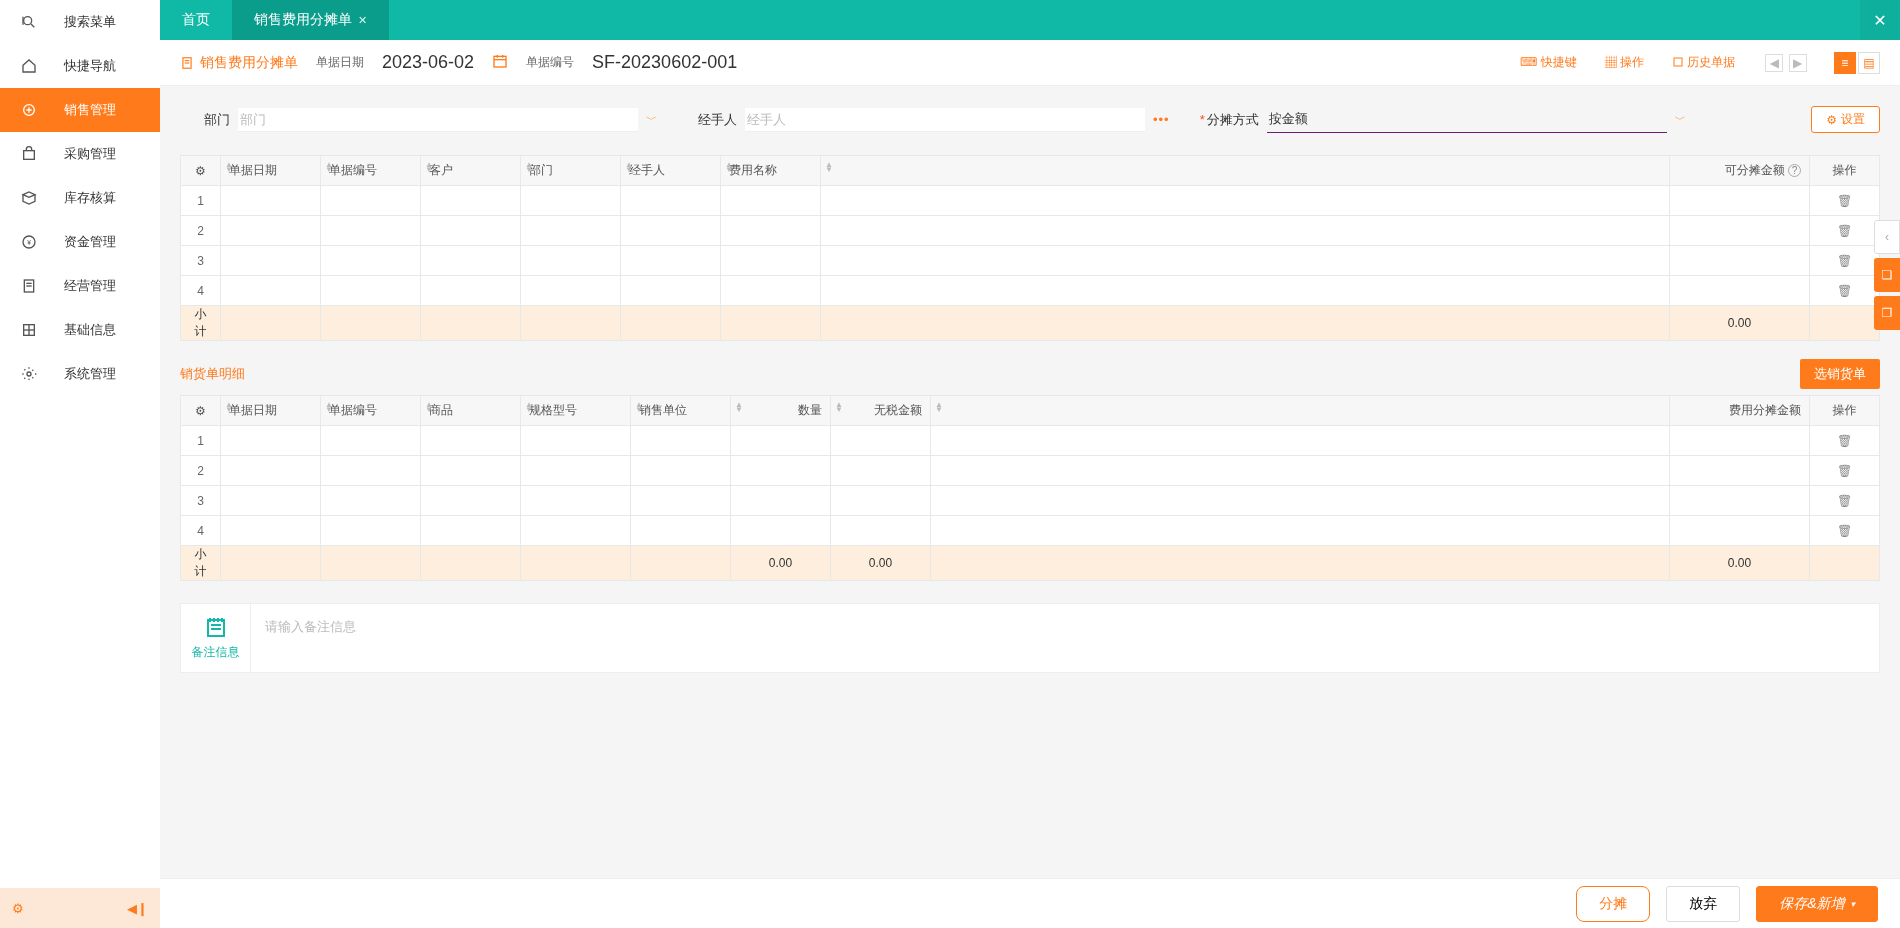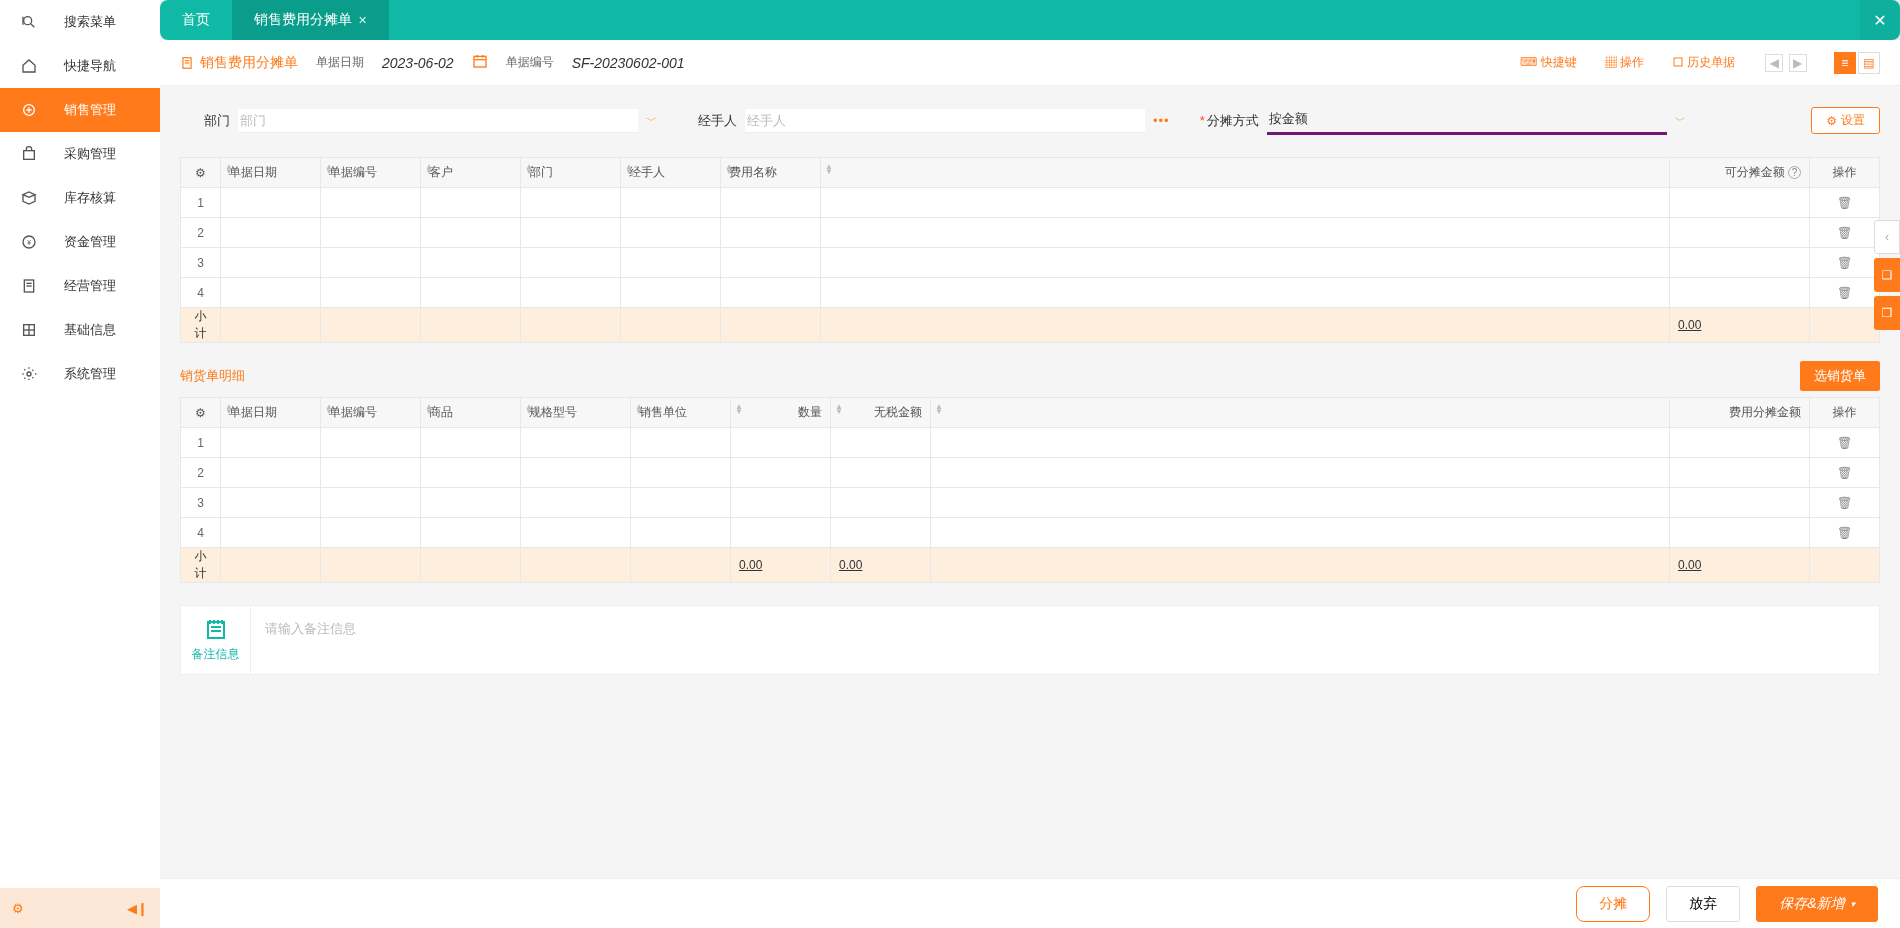--- a/index.html
+++ b/index.html
@@ -13,62 +13,62 @@
 .sb-item.active .sb-icon svg polyline,
 .sb-item.active .sb-icon svg line,
 .sb-item.active .sb-icon svg rect,
 .sb-item.active .sb-icon svg circle { stroke:#fff; }
 .sb-icon { width:18px; height:18px; display:flex; align-items:center; justify-content:center; }
 .sb-bottom { position:absolute; bottom:0; left:0; width:160px; height:40px; background:#fde8d7; display:flex; align-items:center; }
 .sb-bottom .gear, .sb-bottom .collapse-btn { flex:0 0 auto; padding:0 12px; color:#ff7a1a; cursor:pointer; }
 .sb-bottom .collapse-btn { margin-left:auto; }
 
 
-.topbar { position:absolute; left:160px; top:0; right:0; height:40px; background:#0fb9a5; display:flex; align-items:stretch;border-radius:8px; }
+.topbar { position:absolute; left:160px; top:0; right:0; height:40px; background:#0fb9a5; display:flex; align-items:stretch; }
 .tab { padding:0 22px; display:flex; align-items:center; color:#fff; font-size:14px; cursor:pointer; }
 .tab.home { font-size:14px; }
 .tab.active { background:#0a9d8c; }
 .tab-close-x { margin-left:6px; font-size:11px; opacity:.85; }
 .topbar .close { margin-left:auto; width:40px; display:flex; align-items:center; justify-content:center; color:#fff; cursor:pointer; font-size:16px; background:rgba(0,0,0,.05); }
 
 
 .dochdr { position:absolute; left:160px; top:40px; right:0; height:46px; background:#fff; border-bottom:1px solid #eee; display:flex; align-items:center; padding:0 20px; gap:18px; color:#555; }
 .doctitle { color:#ff7a1a; display:flex; align-items:center; gap:6px; font-size:14px;}
 .hdr-label { color:#666; font-size:12px; }
-.hdr-val { color:#333; font-size:14px;font-style:italic; }
+.hdr-val { color:#333; font-size:18px; }
 .cal-icon { color:#ff7a1a; }
 .dochdr .right { margin-left:auto; display:flex; align-items:center; gap:28px; color:#ff7a1a; font-size:12px; }
 .right .nav-btns span { display:inline-flex; width:18px; height:18px; align-items:center; justify-content:center; border:1px solid #ddd; color:#bbb; margin-left:2px; cursor:pointer; }
 .right .view-toggle span { display:inline-flex; width:22px; height:22px; align-items:center; justify-content:center; border:1px solid #ddd; margin-left:-1px; cursor:pointer; }
 .right .view-toggle span.active { background:#ff7a1a; border-color:#ff7a1a; color:#fff; }
 
 
 .main { position:absolute; left:160px; top:86px; right:0; bottom:50px; overflow:auto; padding:10px 20px 20px 20px; }
 .formrow { display:flex; align-items:center; gap:30px; padding:10px 0 16px 0; }
 .field { display:flex; align-items:center; gap:8px; }
 .field .lbl { color:#333; font-size:13px; min-width:50px; text-align:right; }
 .field .req { color:#ff4d2e; margin-right:2px;}
 .field input.txt { border:none; border-bottom:1px solid #eee; padding:4px 2px; width:400px; font-size:13px; outline:none; }
 .field .dd { color:#ff9a3c; font-size:11px; cursor:pointer;}
 .field .dots { color:#ff7a1a; letter-spacing:1px; cursor:pointer;}
 .btn-setting { margin-left:auto; border:1px solid #ff7a1a; color:#ff7a1a; background:#fff; border-radius:3px; padding:4px 14px; display:flex; align-items:center; gap:4px; cursor:pointer; font-size:12px;}
-.select-val { border:none; border-bottom:3px solid #701a75; padding:4px 2px; width:400px; display:inline-block; }
+.select-val { border:none; border-bottom:1px solid #701a75; padding:4px 2px; width:400px; display:inline-block; }
 
 
 .sect-head { display:flex; align-items:center; margin-top:6px; }
 .sect-title { color:#ff7a1a; font-size:13px; }
 .btn-fill { margin-left:auto; background:#ff7a1a; color:#fff; border:none; border-radius:2px; padding:6px 14px; cursor:pointer; font-size:13px;}
 
 
 .tbl { width:100%; border:1px solid #e5e5e5; border-collapse:collapse; margin-top:6px; table-layout:fixed; background:#fff;}
 .tbl th, .tbl td { border:1px solid #e8e8e8; height:30px; font-size:12px; padding:0 8px; }
 .tbl th { background:#f7f7f7; color:#555; font-weight:normal; text-align:left; position:relative;}
 .tbl th .sort { position:absolute; left:4px; top:6px; display:flex; flex-direction:column; line-height:5px; font-size:8px; color:#bbb;}
 .tbl td.idx { text-align:center; color:#666;}
-.tbl td.num { text-align:left; color:#333;text-decoration:underline; }
+.tbl td.num { text-align:center; color:#333; }
 .tbl tr.subtotal td { background:#fdeedd; color:#333; font-weight:normal; }
 .tbl tr.subtotal td:first-child { text-align:center;}
 .gear-col { width:40px; text-align:center !important; color:#888;}
 .op-col { width:70px; text-align:center !important;}
 .trash { color:#888; cursor:pointer;}
 .th-right { text-align:right !important; }
 
 
 .flaps { position:fixed; right:0; top:216px; }
 .flap { width:26px; height:34px; background:#ff7a1a; color:#fff; display:flex; align-items:center; justify-content:center; margin-top:4px; border-radius:3px 0 0 3px; font-size:12px; cursor:pointer;}

